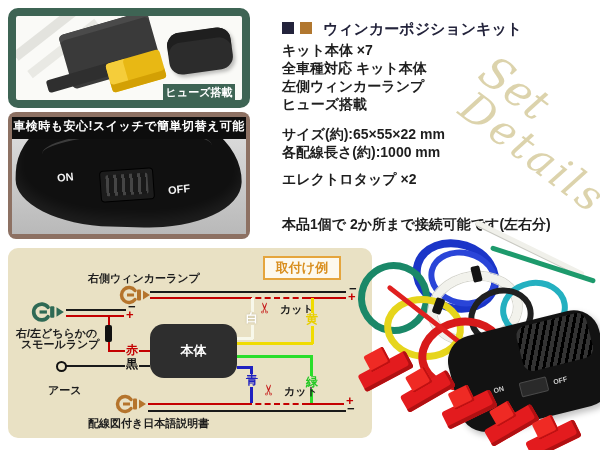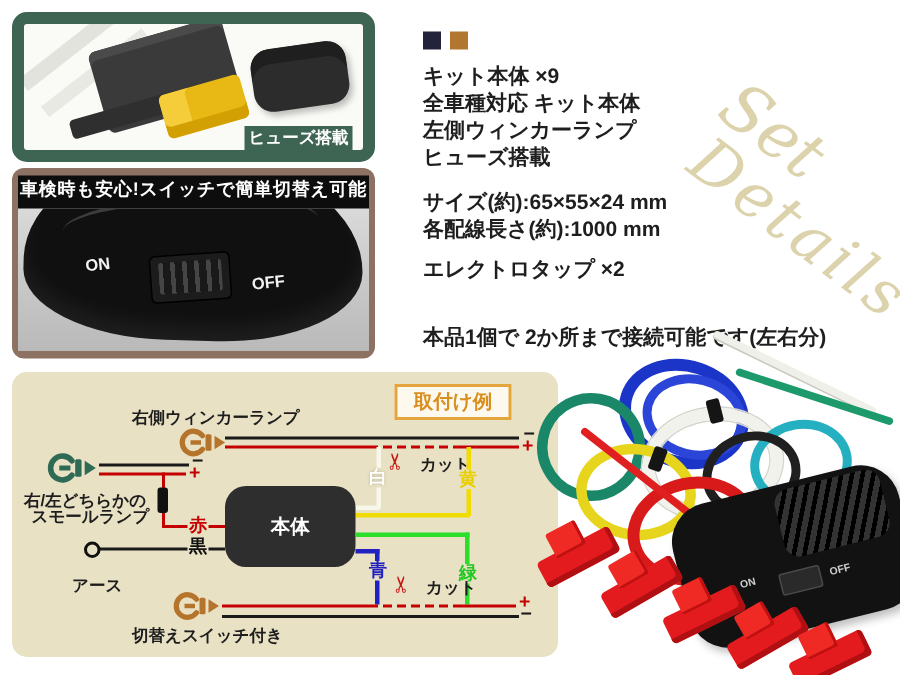--- a/index.html
+++ b/index.html
@@ -62,26 +62,27 @@
     <div class="abs" style="left:45px;top:32px;color:#f2f2f2;font-size:11px;font-weight:bold;transform:rotate(-6deg);">ON</div>
     <div class="abs" style="left:88px;top:30px;width:52px;height:30px;background:#1c1c1c;border:1px solid #000;border-radius:4px;transform:rotate(-4deg);">
       <div class="abs" style="left:5px;top:4px;width:42px;height:21px;background:repeating-linear-gradient(90deg,#454545 0 3px,#191919 3px 8px);border-radius:2px;"></div>
     </div>
     <div class="abs" style="left:156px;top:44px;color:#f2f2f2;font-size:11px;font-weight:bold;transform:rotate(-6deg);">OFF</div>
   </div>
 
   <div class="abs" style="left:282px;top:20px;">
     <span class="sq" style="background:#23233b;"></span>
     <span class="sq" style="background:#b1772f;margin-left:2px;"></span>
-  </div>
-  <div class="abs line" style="left:282px;top:42px;">キット本体 ×9</div>
+    <span class="line b" id="title-text" style="margin-left:6px;">ウィンカーポジションキット</span>
+  </div>
+  <div class="abs line" style="left:282px;top:42px;">キット本体 ×7</div>
   <div class="abs line" style="left:282px;top:60px;">全車種対応 キット本体</div>
   <div class="abs line" style="left:282px;top:78px;">左側ウィンカーランプ</div>
   <div class="abs line" style="left:282px;top:96px;">ヒューズ搭載</div>
-  <div class="abs line" style="left:282px;top:126px;">サイズ(約):65×55×24 mm</div>
+  <div class="abs line" style="left:282px;top:126px;">サイズ(約):65×55×22 mm</div>
   <div class="abs line" style="left:282px;top:144px;">各配線長さ(約):1000 mm</div>
   <div class="abs line" style="left:282px;top:171px;">エレクトロタップ ×2</div>
   <div class="abs line" style="left:282px;top:216px;">本品1個で 2か所まで接続可能です(左右分)</div>
 
   <div class="abs wm" style="left:478px;top:62px;font-size:44px;transform:rotate(37deg);">Set</div>
   <div class="abs wm" style="left:448px;top:128px;font-size:42px;letter-spacing:3px;transform:rotate(37deg);">Details</div>
 
   <div class="abs" id="diagram"></div>
 
   <div class="abs" style="left:263px;top:256px;width:74px;height:20px;background:#fdf9ee;border:2px solid #e5a53d;color:#d98f1f;font-size:13px;font-weight:bold;text-align:center;line-height:20px;">取付け例</div>
@@ -150,21 +151,21 @@
     <line x1="9" y1="10" x2="16" y2="10" stroke="#b5742c" stroke-width="3"></line>
     <rect x="19" y="4.5" width="4" height="11" rx="1" fill="#b5742c"></rect>
     <path d="M25,5.5 L32,10 L25,14.5 Z" fill="#b5742c"></path>
   </svg>
   <div class="abs hline" style="left:148px;top:403px;width:98px;border-top-color:#c40000;"></div>
   <div class="abs hline" style="left:246px;top:403px;width:62px;border-top:2px dashed #c40000;"></div>
   <div class="abs hline" style="left:308px;top:403px;width:36px;border-top-color:#c40000;"></div>
   <div class="abs sign" style="left:346px;top:396px;color:#c40000;">+</div>
   <div class="abs hline" style="left:148px;top:410px;width:198px;"></div>
   <div class="abs sign" style="left:347px;top:404px;color:#1a1a1a;">−</div>
-  <div class="abs dlabel" style="left:88px;top:416px;">切替えスイッチ付き</div>
+  <div class="abs dlabel" style="left:88px;top:416px;">配線図付き日本語説明書</div>
 
   <div class="abs coil" style="left:412px;top:240px;width:72px;height:56px;border:8px solid #1b35c8;transform:rotate(18deg);"></div>
   <div class="abs coil" style="left:428px;top:250px;width:58px;height:44px;border:6px solid #2a45d8;transform:rotate(14deg);"></div>
   <div class="abs strand" style="left:470px;top:246px;width:120px;height:5px;background:#f0f0ea;box-shadow:0 1px 0 #c9c9c2;transform:rotate(26deg);"></div>
   <div class="abs strand" style="left:488px;top:262px;width:110px;height:5px;background:#1d9a6c;transform:rotate(18deg);"></div>
   <div class="abs coil" style="left:358px;top:262px;width:58px;height:58px;border:7px solid #1a8868;transform:rotate(10deg);"></div>
   <div class="abs coil" style="left:428px;top:272px;width:78px;height:58px;border:8px solid #f2f2ec;box-shadow:0 0 0 1px #d5d5cd, inset 0 0 0 1px #d5d5cd;transform:rotate(-8deg);"></div>
   <div class="abs coil" style="left:500px;top:280px;width:56px;height:46px;border:6px solid #24b0c0;transform:rotate(-10deg);"></div>
   <div class="abs coil" style="left:384px;top:296px;width:66px;height:50px;border:7px solid #e6d51c;transform:rotate(6deg);"></div>
   <div class="abs coil" style="left:468px;top:288px;width:54px;height:44px;border:6px solid #202020;transform:rotate(-16deg);"></div>

